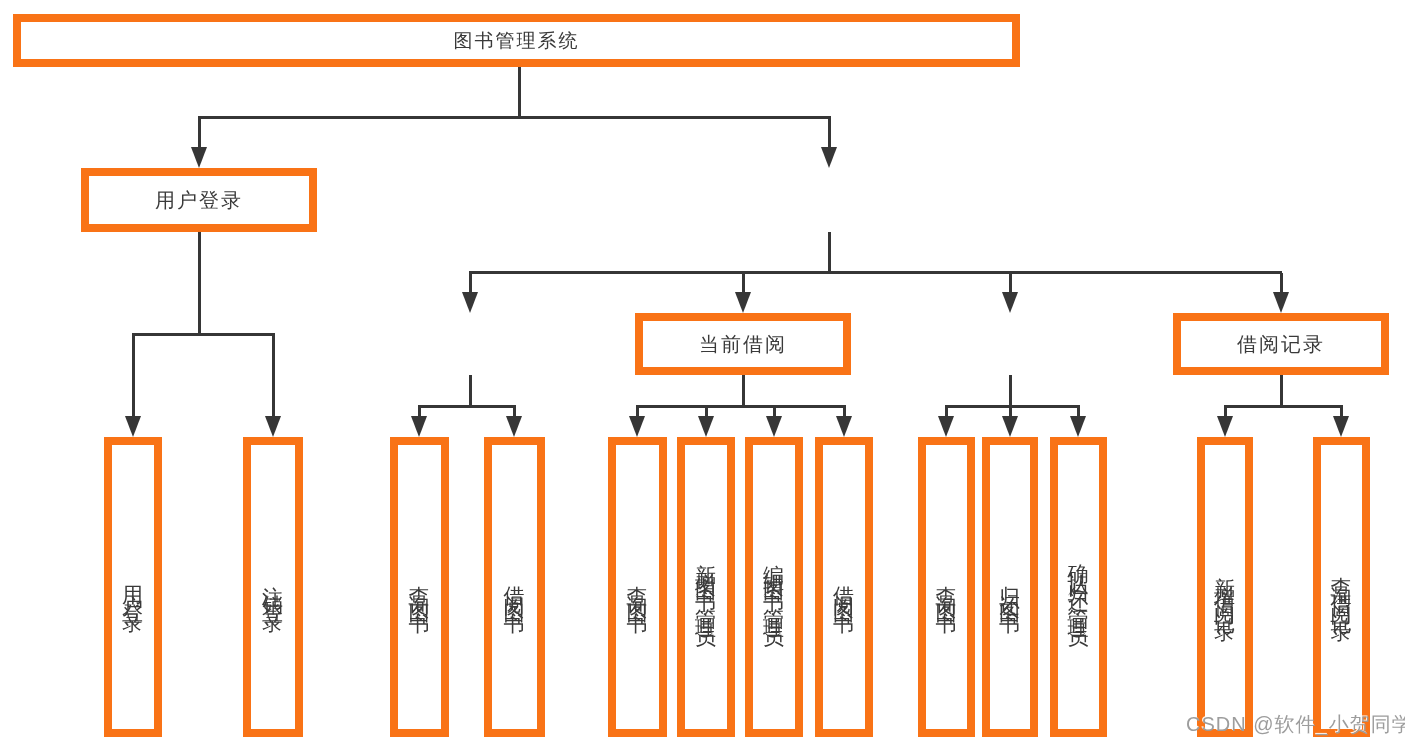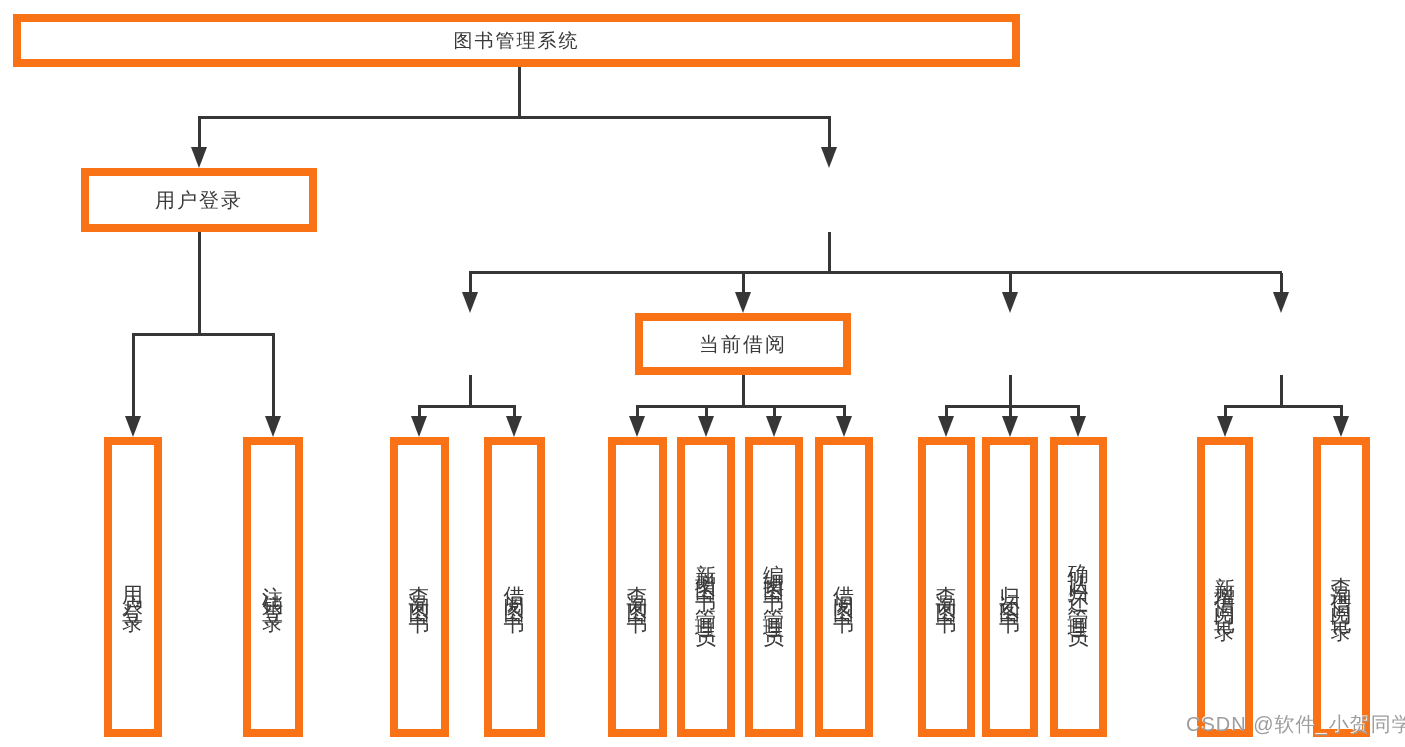--- a/index.html
+++ b/index.html
@@ -64,20 +64,23 @@
   <div class="ahead" style="left:462px;top:292px"></div>
   <div class="line" style="left:742px;top:273px;width:3px;height:21px"></div>
   <div class="ahead" style="left:735px;top:292px"></div>
   <div class="line" style="left:1009px;top:273px;width:3px;height:21px"></div>
   <div class="ahead" style="left:1002px;top:292px"></div>
   <div class="line" style="left:1280px;top:273px;width:3px;height:21px"></div>
   <div class="ahead" style="left:1273px;top:292px"></div>
 
   <div class="box" style="left:635px;top:313px;width:216px;height:62px">
     <span>当前借阅</span>
+  </div>
+  <div class="box" style="left:1173px;top:313px;width:216px;height:62px">
+    <span>借阅记录</span>
   </div>
 
   <div class="line" style="left:469px;top:375px;width:3px;height:32px"></div>
   <div class="line" style="left:418px;top:405px;width:98px;height:3px"></div>
   <div class="line" style="left:742px;top:375px;width:3px;height:32px"></div>
   <div class="line" style="left:636px;top:405px;width:210px;height:3px"></div>
   <div class="line" style="left:1009px;top:375px;width:3px;height:32px"></div>
   <div class="line" style="left:945px;top:405px;width:135px;height:3px"></div>
   <div class="line" style="left:1280px;top:375px;width:3px;height:32px"></div>
   <div class="line" style="left:1224px;top:405px;width:119px;height:3px"></div>

